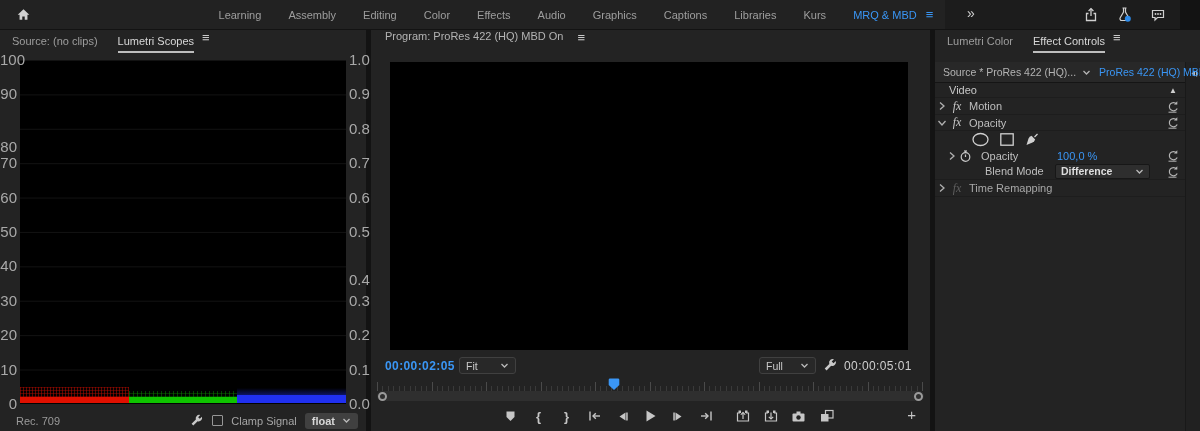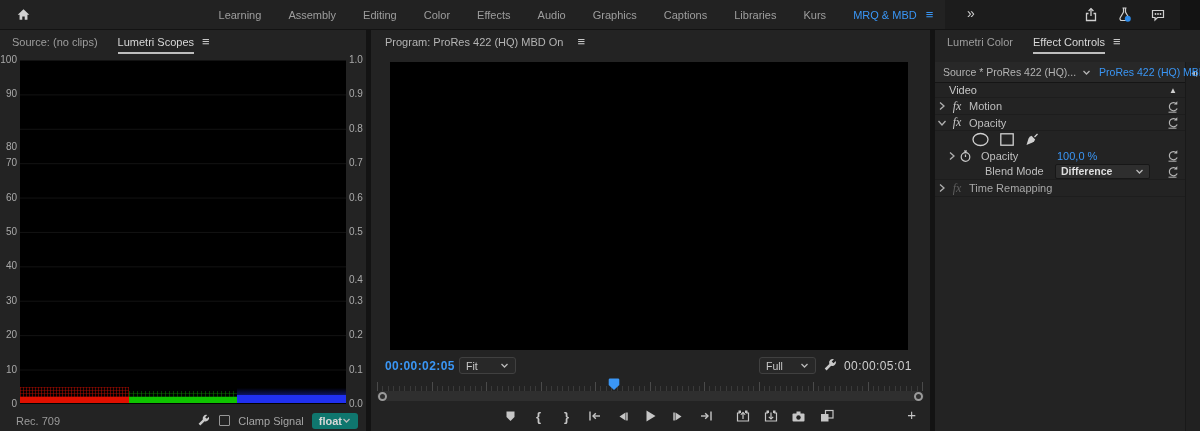--- a/index.html
+++ b/index.html
@@ -18,31 +18,31 @@
   #overflow-btn { position:absolute; left:22px; top:5px; font-size:14px; color:#cfcfcf; cursor:pointer; }
   #topbar-icons { position:absolute; right:14px; top:0; height:29px; display:flex; align-items:center; gap:17px; color:#cfcfcf; }
   #topbar-icons > span { cursor:pointer; }
 
   
   .panel { position:absolute; top:30px; height:401px; background:#232323; }
   #source-panel  { left:0;     width:366px; }
   #program-panel { left:371px; width:559px; }
   #effects-panel { left:935px; width:265px; }
 
-  .phead { height:24px; display:flex; align-items:center; padding-left:12px; font-size:11px; color:#9d9d9d; }
+  .phead { height:24px; display:flex; align-items:flex-start; padding-left:12px; font-size:11px; color:#9d9d9d; }
   .ptab  { padding:5px 0 4px; border-bottom:2px solid transparent; margin-right:20px; cursor:pointer; white-space:nowrap; }
   .ptab.active { color:#d8d8d8; border-bottom-color:#bdbdbd; }
   .pmenu { color:#c9c9c9; font-size:13px; cursor:pointer; margin-left:-12px; padding-bottom:2px; }
 
   
   #scope-wrap { position:absolute; left:0; top:24px; right:0; bottom:21px; }
   #scope-display { position:absolute; left:20px; right:20px; top:6px; bottom:6px; background:#000;
       background-image:linear-gradient(rgba(255,255,255,0.07) 0 1px, transparent 1px);
       background-size:100% 34.4px; }
-  .scale-label { position:absolute; font-size:10px; color:#a9a9a9; line-height:10px; }
+  .scale-label { position:absolute; font-size:15px; color:#a9a9a9; line-height:10px; }
   .scale-label.left  { left:0;  width:17px; text-align:right; }
   .scale-label.right { left:349px; }
   #scope-bands { position:absolute; left:0; right:0; bottom:0; height:18px; display:flex; }
   .band { position:relative; width:33.333%; height:100%; }
   .band .solid { position:absolute; left:0; right:0; bottom:1px; }
   .band .noise { position:absolute; left:0; right:0; }
   .band.red  .solid { height:6px; background:#e01000; }
   .band.red  .noise { bottom:7px; height:10px; opacity:.8;
       background-image:repeating-linear-gradient(90deg, rgba(224,16,0,.55) 0 1px, transparent 1px 3px),
                        repeating-linear-gradient(0deg, rgba(120,8,0,.8) 0 1px, transparent 1px 3px); }
@@ -52,21 +52,21 @@
                        repeating-linear-gradient(0deg, rgba(10,120,0,.6) 0 1px, transparent 1px 3px); }
   .band.blue .solid { height:8px; background:#2030f0; }
   .band.blue .noise { bottom:9px; height:7px; opacity:.75;
       background-image:linear-gradient(rgba(32,48,240,0) 0%, rgba(32,48,240,.55) 100%); }
 
   #scope-footer { position:absolute; left:0; right:0; bottom:0; height:21px; display:flex; align-items:center; font-size:11px; color:#9a9a9a; }
   #colorspace-label { margin-left:16px; }
   #scope-footer .right { margin-left:auto; display:flex; align-items:center; gap:8px; margin-right:8px; }
   #clamp-checkbox { width:11px; height:11px; border:1px solid #969696; border-radius:1px; background:transparent; cursor:pointer; }
   #clamp-label { color:#a5a5a5; }
-  .mini-dropdown { display:flex; align-items:center; background:#0f766e; border-radius:3px; padding:2px 7px; color:#d8d8d8; font-weight:700; cursor:pointer; }
+  .mini-dropdown { display:flex; align-items:center; gap:7px; background:#404040; border-radius:3px; padding:2px 7px; color:#d8d8d8; font-weight:700; cursor:pointer; }
   .wrench { color:#c9c9c9; cursor:pointer; }
 
   
   #video-area { position:absolute; left:19px; top:32px; width:518px; height:288px; background:#000; }
   #pm-controls { position:absolute; left:0; right:0; top:326px; height:20px; }
   .timecode { font-size:12px; letter-spacing:.4px; font-weight:700; }
   #pm-current { position:absolute; left:14px; top:3px; color:#3a96f5; cursor:text; }
   #pm-duration { position:absolute; left:473px; top:3px; color:#cfcfcf; font-weight:400; }
   .pm-dropdown { position:absolute; top:1px; width:57px; height:17px; background:#282828; border:1px solid #404040; border-radius:3px;
                  display:flex; align-items:center; justify-content:space-between; padding:0 6px; font-size:10.5px; color:#c9c9c9; cursor:pointer; }

